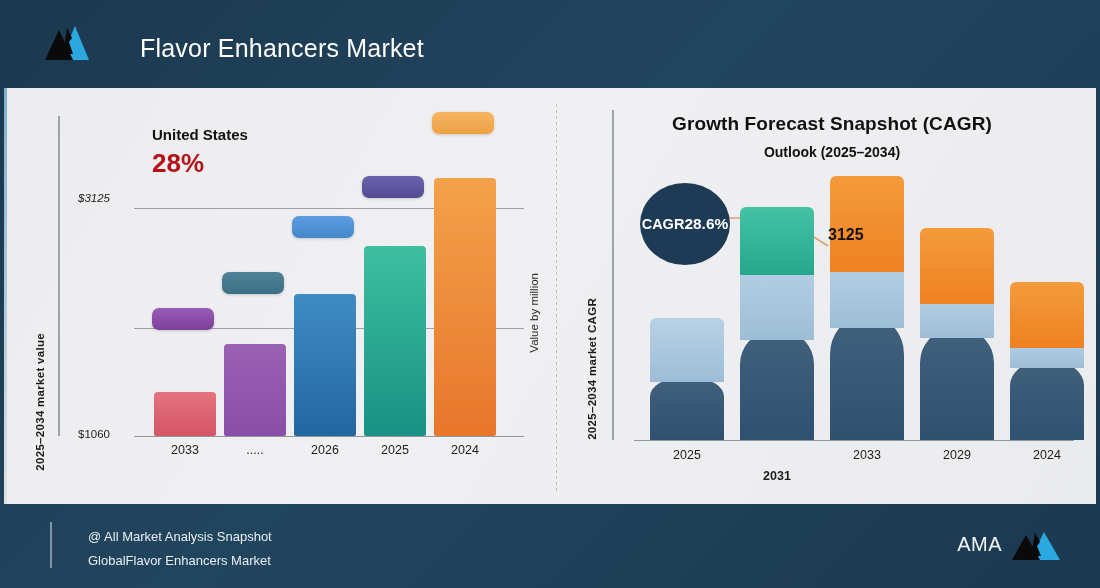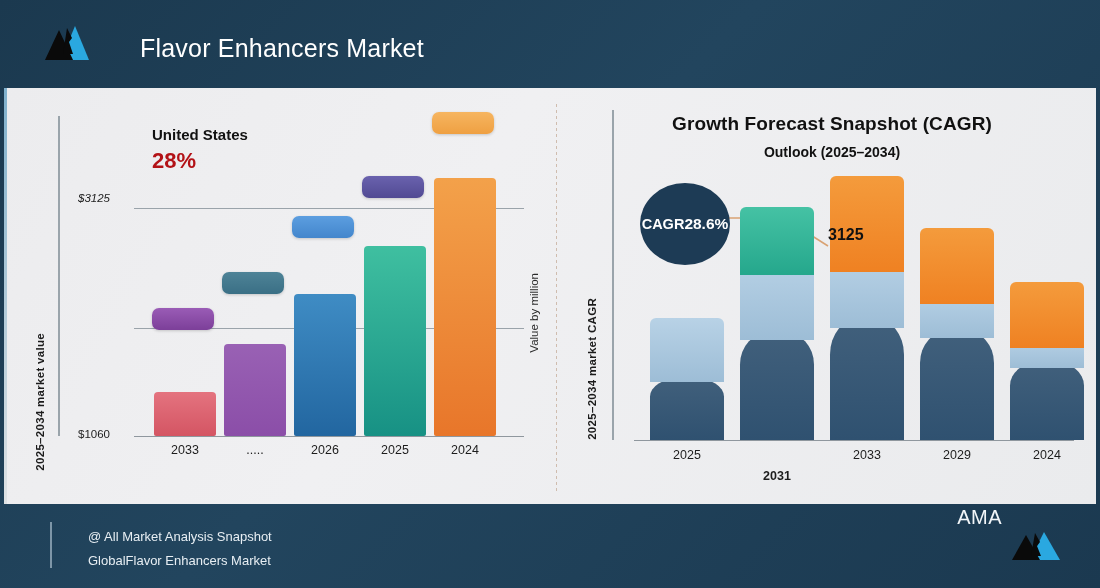--- a/index.html
+++ b/index.html
@@ -48,21 +48,21 @@
   .axis-title.plain { font-weight:normal; color:#2b2b2b; letter-spacing:0; }
   .y-axis-line { position:absolute; width:2px; background:#9aa4ab; }
   .gridline { position:absolute; height:1px; background:#9aa3aa; }
   .baseline { position:absolute; height:1px; background:#8f979e; }
   .tick-label { position:absolute; font-size:11.5px; color:#1d1d1d; white-space:nowrap; }
   .cat-label { position:absolute; font-size:12.5px; color:#1d1d1d; text-align:center; white-space:nowrap; }
 
   
   #chart-left { position:absolute; left:0; top:0; width:556px; height:416px; }
   #us-label { position:absolute; left:148px; top:38px; font-size:15px; font-weight:bold; color:#111; }
-  #us-value { position:absolute; left:148px; top:60px; font-size:22px; font-weight:bold; color:#b31217; }
+  #us-value { position:absolute; left:148px; top:60px; font-size:26px; font-weight:bold; color:#b31217; }
   .lbar { position:absolute; bottom:0; border-radius:4px 4px 2px 2px; }
   .pill { position:absolute; border-radius:7px; box-shadow:0 1px 3px rgba(0,0,0,.18); }
 
   
   #chart-right { position:absolute; left:556px; top:0; width:544px; height:416px; }
   #rt-title { position:absolute; width:100%; top:25px; text-align:center;
               font-size:19px; font-weight:bold; color:#111; letter-spacing:.1px; }
   #rt-sub   { position:absolute; width:100%; top:56px; text-align:center;
               font-size:14px; font-weight:bold; color:#111; }
   .sbar { position:absolute; bottom:0; }
@@ -77,21 +77,21 @@
   }
   #cagr-bubble .t1 { font-size:14.5px; font-weight:bold; }
   #cagr-bubble .t2 { font-size:15.5px; font-weight:bold; }
   #value-label { position:absolute; left:268px; top:138px; font-size:16px; font-weight:bold; color:#111; }
 
   
   #footer { position:absolute; left:0; top:504px; width:1100px; height:84px; }
   #footer-rule { position:absolute; left:50px; top:18px; width:2px; height:46px; background:#7e96a8; }
   #footer-l1 { position:absolute; left:88px; top:25px; font-size:13px; color:#e7eef3; }
   #footer-l2 { position:absolute; left:88px; top:49px; font-size:13px; color:#e7eef3; }
-  #brand-text { position:absolute; right:98px; top:506px; font-size:20px; color:#f2f6f9; letter-spacing:.5px; }
+  #brand-text { position:absolute; right:98px; top:533px; font-size:20px; color:#f2f6f9; letter-spacing:.5px; }
   #brand-mark { position:absolute; right:28px; top:530px; width:62px; height:32px; }
 </style>
 </head>
 <body>
 
 <div id="canvas">
 
   <div id="header">
     <span id="logo-mark">
       <svg viewBox="0 0 56 38" width="56" height="38">

